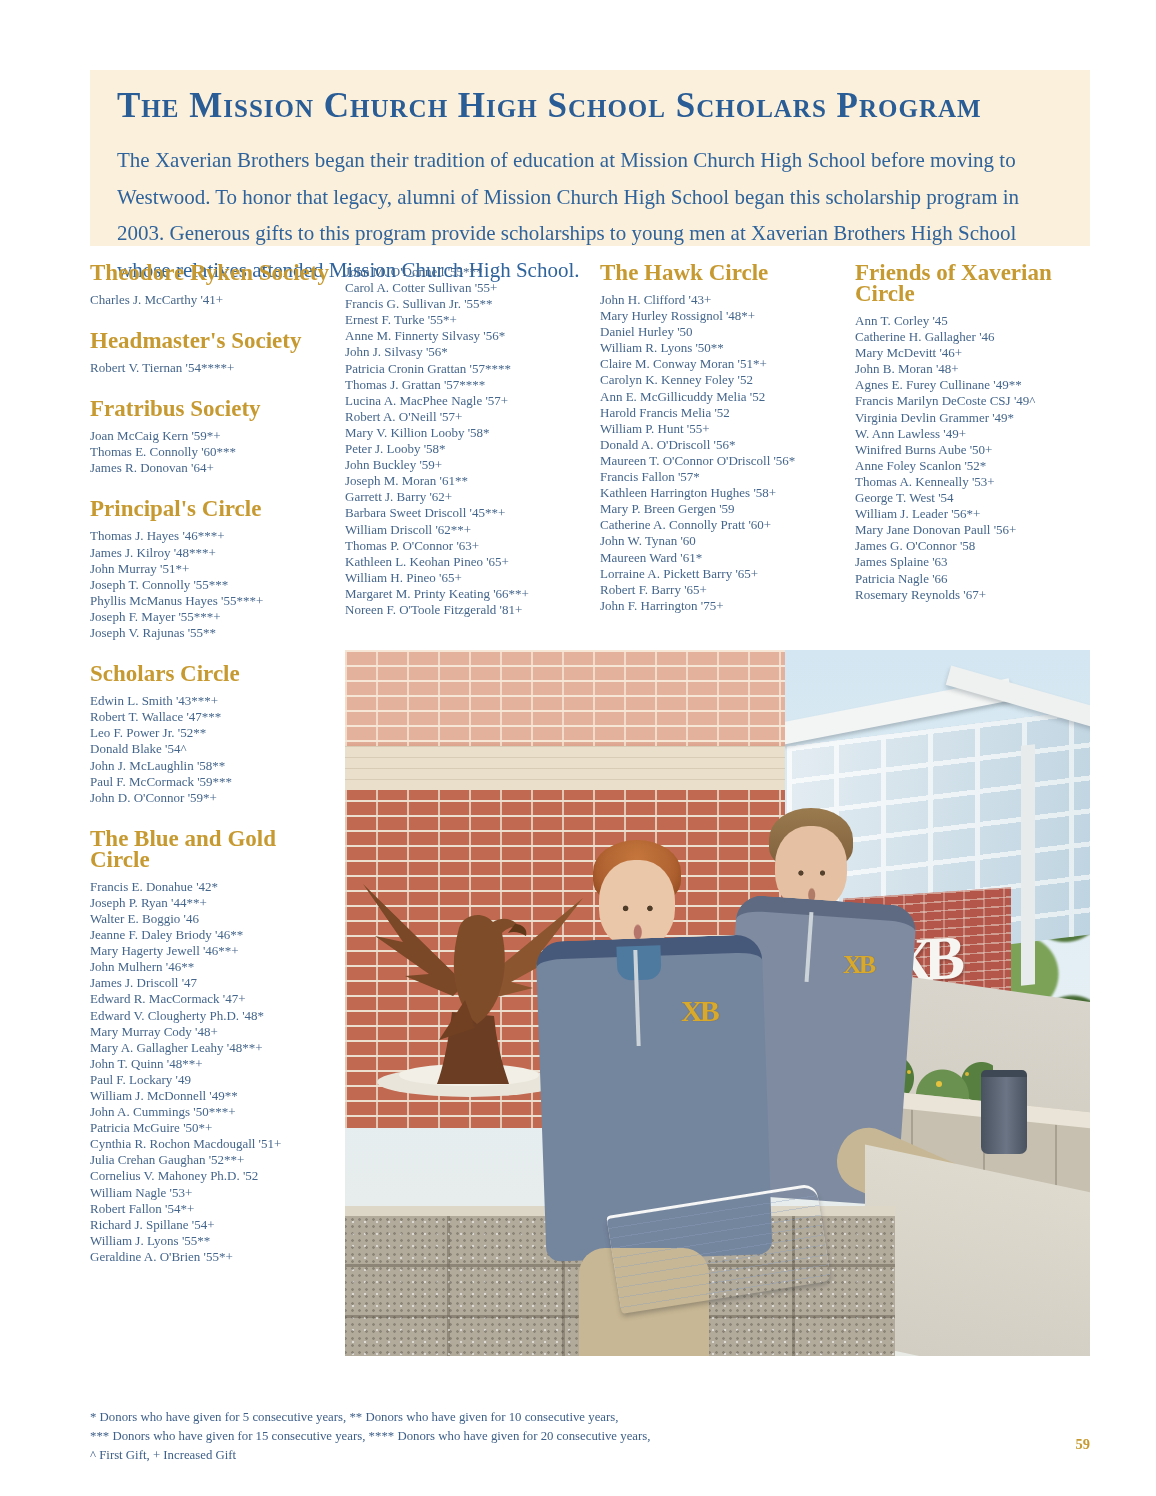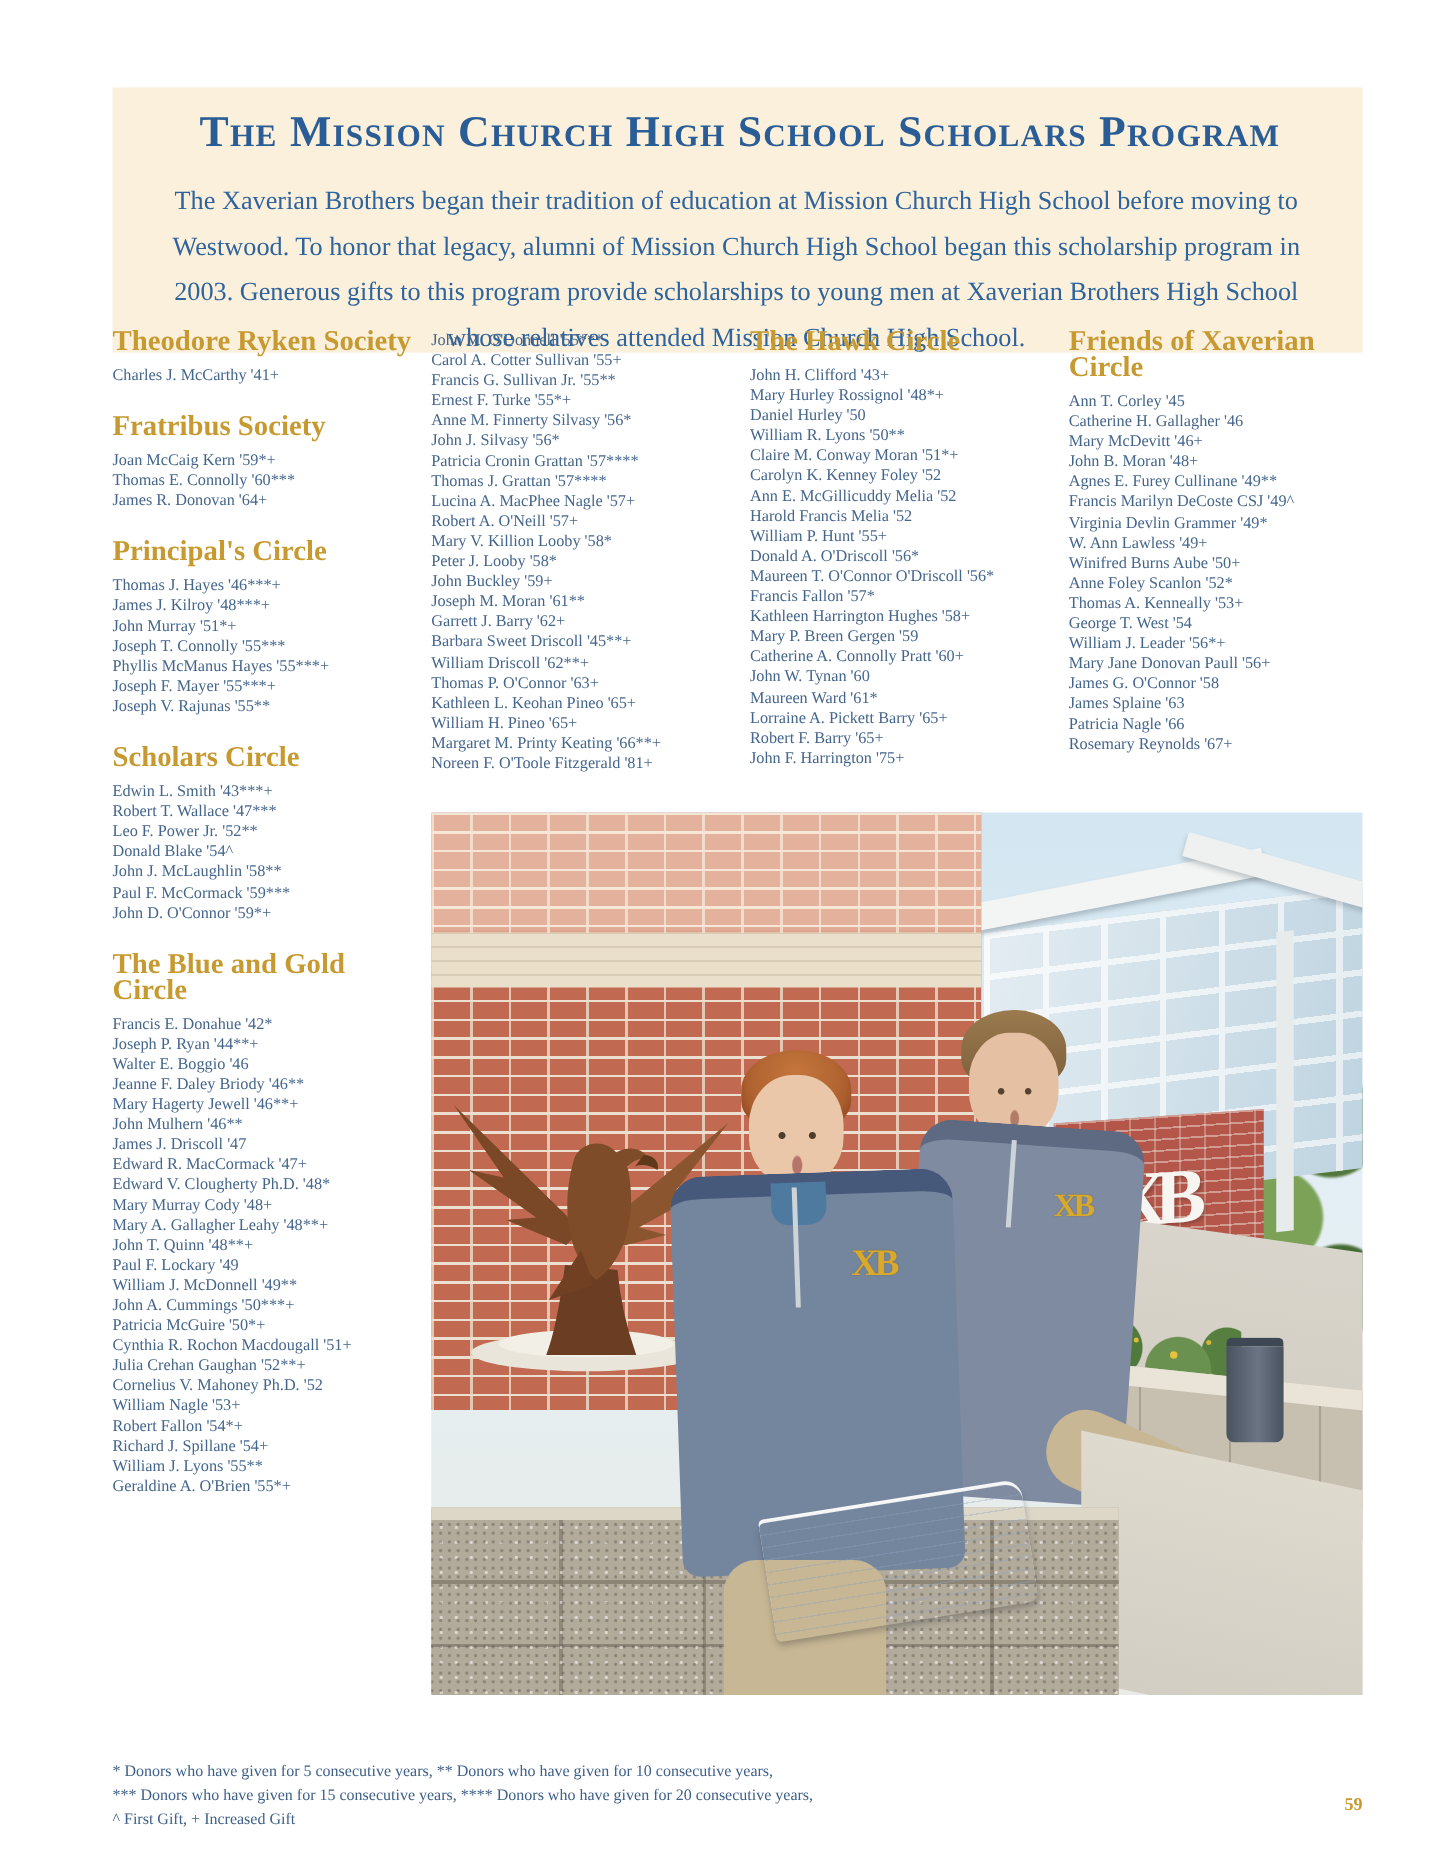--- a/index.html
+++ b/index.html
@@ -5,23 +5,22 @@
   * { margin:0; padding:0; box-sizing:border-box; }
   html,body { background:#ffffff; }
   body {
     width:1156px; height:1496px; position:relative; overflow:hidden;
     font-family:"Liberation Serif","DejaVu Serif",serif;
   }
   .page { position:absolute; inset:0; background:#ffffff; }
 
   
   .header-band {
-    position:absolute; left:90px; top:70px; width:1000px; height:212px;
+    position:absolute; left:90px; top:70px; width:1000px; height:176px;
     background:#faf0dc;
-    text-align:center;
   }
   .page-title {
     position:absolute; left:27px; top:16px; width:950px;
     font-size:35px; font-weight:700; font-variant:small-caps;
     letter-spacing:1px; color:#2a5c95; white-space:nowrap;
   }
   .intro-text {
     position:absolute; left:27px; top:72px; width:944px;
     font-size:21px; line-height:1.74; color:#2f639c;
   }
@@ -217,20 +216,26 @@
   </div>
 
   <div class="col col-1">
     <div class="section">
       <div class="section-heading">Theodore Ryken Society</div>
       <div class="section-names">
     <div class="donor-name">Charles J. McCarthy '41+</div>
   </div>
     </div>
 
+    <div class="section">
+      <div class="section-heading">Headmaster's Society</div>
+      <div class="section-names">
+    <div class="donor-name">Robert V. Tiernan '54****+</div>
+  </div>
+    </div>
 
     <div class="section">
       <div class="section-heading">Fratribus Society</div>
       <div class="section-names">
     <div class="donor-name">Joan McCaig Kern '59*+</div>
 
     <div class="donor-name">Thomas E. Connolly '60***</div>
 
     <div class="donor-name">James R. Donovan '64+</div>
   </div>

